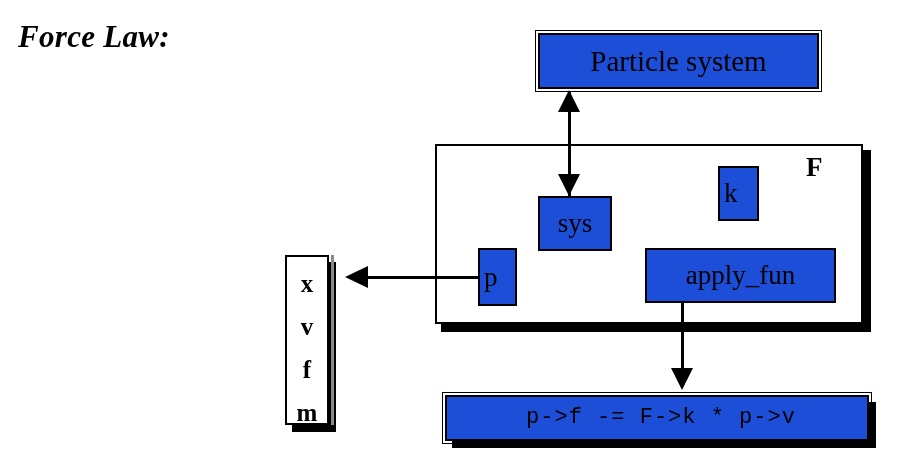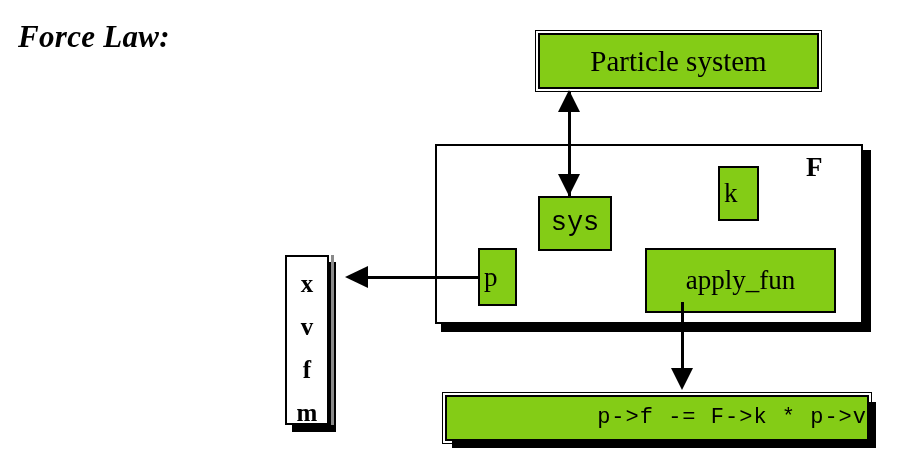--- a/index.html
+++ b/index.html
@@ -44,21 +44,21 @@
     font-style: italic;
     font-size: 21px;
     vertical-align: -0.30em;
     letter-spacing: 0px;
   }
   .fl-eq .op { padding: 0 4px; }
 
   
   .box {
     position: absolute;
-    background: #84cc16;
+    background: #1d4ed8;
     border: 2px solid #000;
     box-sizing: border-box;
     display: flex;
     align-items: center;
     justify-content: center;
     line-height: 1;
   }
   
   .box.dbl {
     outline: 1px solid #000;
@@ -95,24 +95,24 @@
   }
   #f-label {
     position: absolute;
     left: 806px; top: 152px;
     font-size: 27px;
     font-weight: bold;
     z-index: 4;
   }
 
   
-  #sys-box      { left: 538px; top: 196px; width: 74px;  height: 55px;  font-size: 27px; z-index: 4; font-family: Liberation Mono, monospace; }
+  #sys-box      { left: 538px; top: 196px; width: 74px;  height: 55px;  font-size: 27px; z-index: 4; }
   #k-box        { left: 718px; top: 166px; width: 41px;  height: 55px;  font-size: 27px; z-index: 4; justify-content:flex-start; padding-left:4px;}
   #p-box        { left: 478px; top: 248px; width: 39px;  height: 58px;  font-size: 27px; z-index: 4; justify-content:flex-start; padding-left:4px;}
-  #apply-fun-box{ left: 645px; top: 248px; width: 191px; height: 65px;  font-size: 27px; z-index: 4; }
+  #apply-fun-box{ left: 645px; top: 248px; width: 191px; height: 55px;  font-size: 27px; z-index: 4; }
 
   
   #particle-box {
     left: 285px; top: 255px;
     width: 44px; height: 170px;
     border: 2px solid #000;
     background: #fff;
     box-sizing: border-box;
     position: absolute;
     z-index: 3;
@@ -141,21 +141,21 @@
     z-index: 3;
   }
 
   
   #code-box {
     left: 445px; top: 395px;
     width: 424px; height: 46px;
     font-family: "Liberation Mono", "DejaVu Sans Mono", monospace;
     font-size: 22px;
     letter-spacing: 1px;
-    justify-content: flex-end;
+    justify-content: center;
     padding-left: 8px;
     z-index: 3;
   }
   #code-box-shadow {
     left: 452px; top: 402px;
     width: 424px; height: 46px;
   }
 
   
   .line { position: absolute; background: #000; z-index: 5; }

